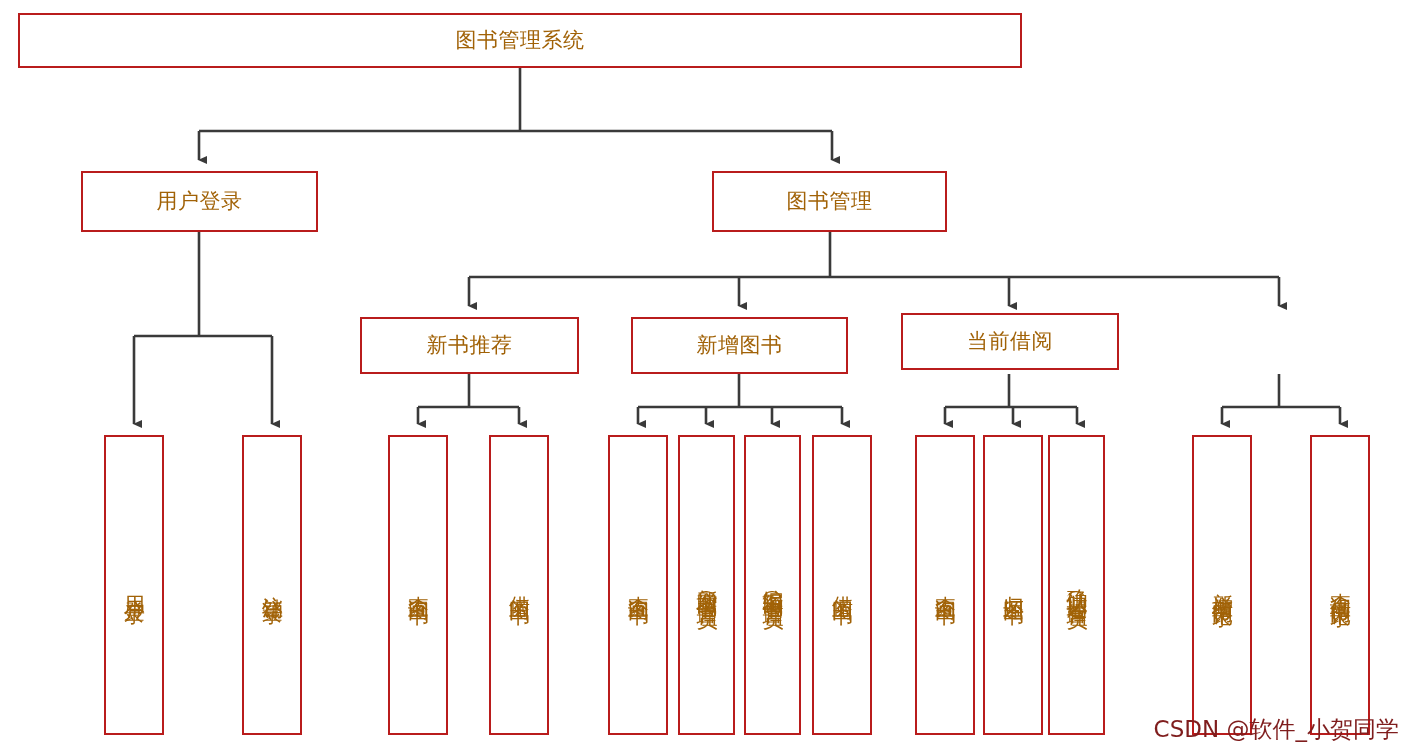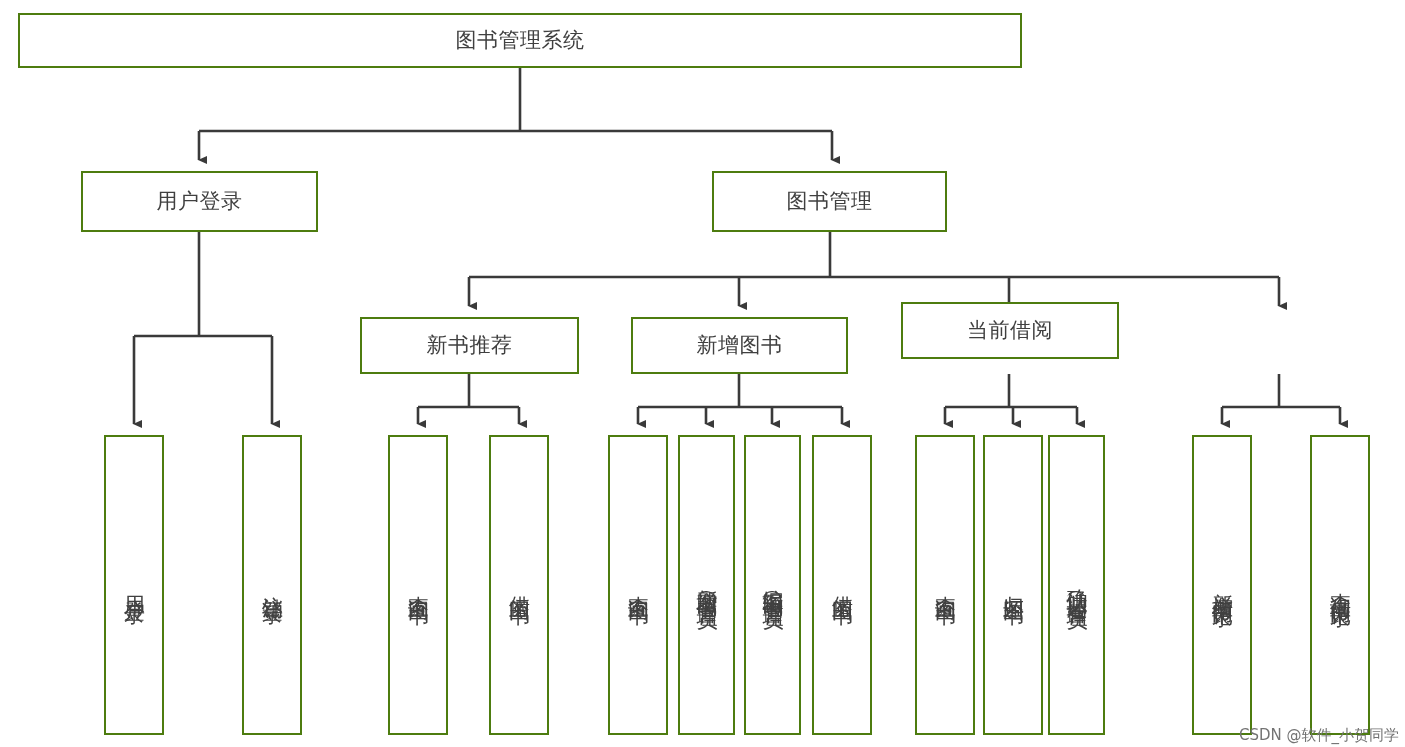--- a/index.html
+++ b/index.html
@@ -22,25 +22,25 @@
     position: absolute;
     left: 0;
     top: 0;
     width: 1405px;
     height: 747px;
   }
   .node {
     position: absolute;
     box-sizing: border-box;
     background: #ffffff;
-    border: 2px solid #4d7c0f;
+    border: 2px solid #b91c1c;
     display: flex;
     align-items: center;
     justify-content: center;
-    color: #404040;
+    color: #a16207;
     line-height: 1.08;
   }
   .node-label {
     display: block;
     text-align: center;
   }
   .node.horizontal .node-label {
     font-size: 21px;
     letter-spacing: 0.5px;
     white-space: nowrap;
@@ -58,22 +58,22 @@
     text-orientation: upright;
     font-size: 21px;
     letter-spacing: 3px;
     line-height: 1.0;
     max-height: 100%;
   }
   .watermark {
     position: absolute;
     right: 6px;
     bottom: 2px;
-    font-size: 15px;
-    color: #737373;
+    font-size: 23px;
+    color: #7f1d1d;
     white-space: nowrap;
     user-select: none;
   }
 </style>
 </head>
 <body>
 
 <div id="diagram-root">
 
   <svg id="diagram-svg" viewBox="0 0 1405 747" xmlns="http://www.w3.org/2000/svg">
@@ -136,21 +136,21 @@
   <div class="node horizontal" style="left: 712px; top: 171px; width: 235px; height: 61px;">
     <span class="node-label">图书管理</span>
   </div>
 
   <div class="node horizontal" style="left: 360px; top: 317px; width: 219px; height: 57px;">
     <span class="node-label">新书推荐</span>
   </div>
   <div class="node horizontal" style="left: 631px; top: 317px; width: 217px; height: 57px;">
     <span class="node-label">新增图书</span>
   </div>
-  <div class="node horizontal" style="left: 901px; top: 302px; width: 218px; height: 57px;">
+  <div class="node horizontal" style="left: 901px; top: 313px; width: 218px; height: 57px;">
     <span class="node-label">当前借阅</span>
   </div>
 
   <div class="node vertical" style="left: 104px; top: 435px; width: 60px; height: 300px;">
     <span class="node-label">用户登录</span>
   </div>
   <div class="node vertical" style="left: 242px; top: 435px; width: 60px; height: 300px;">
     <span class="node-label">注销登录</span>
   </div>
 

